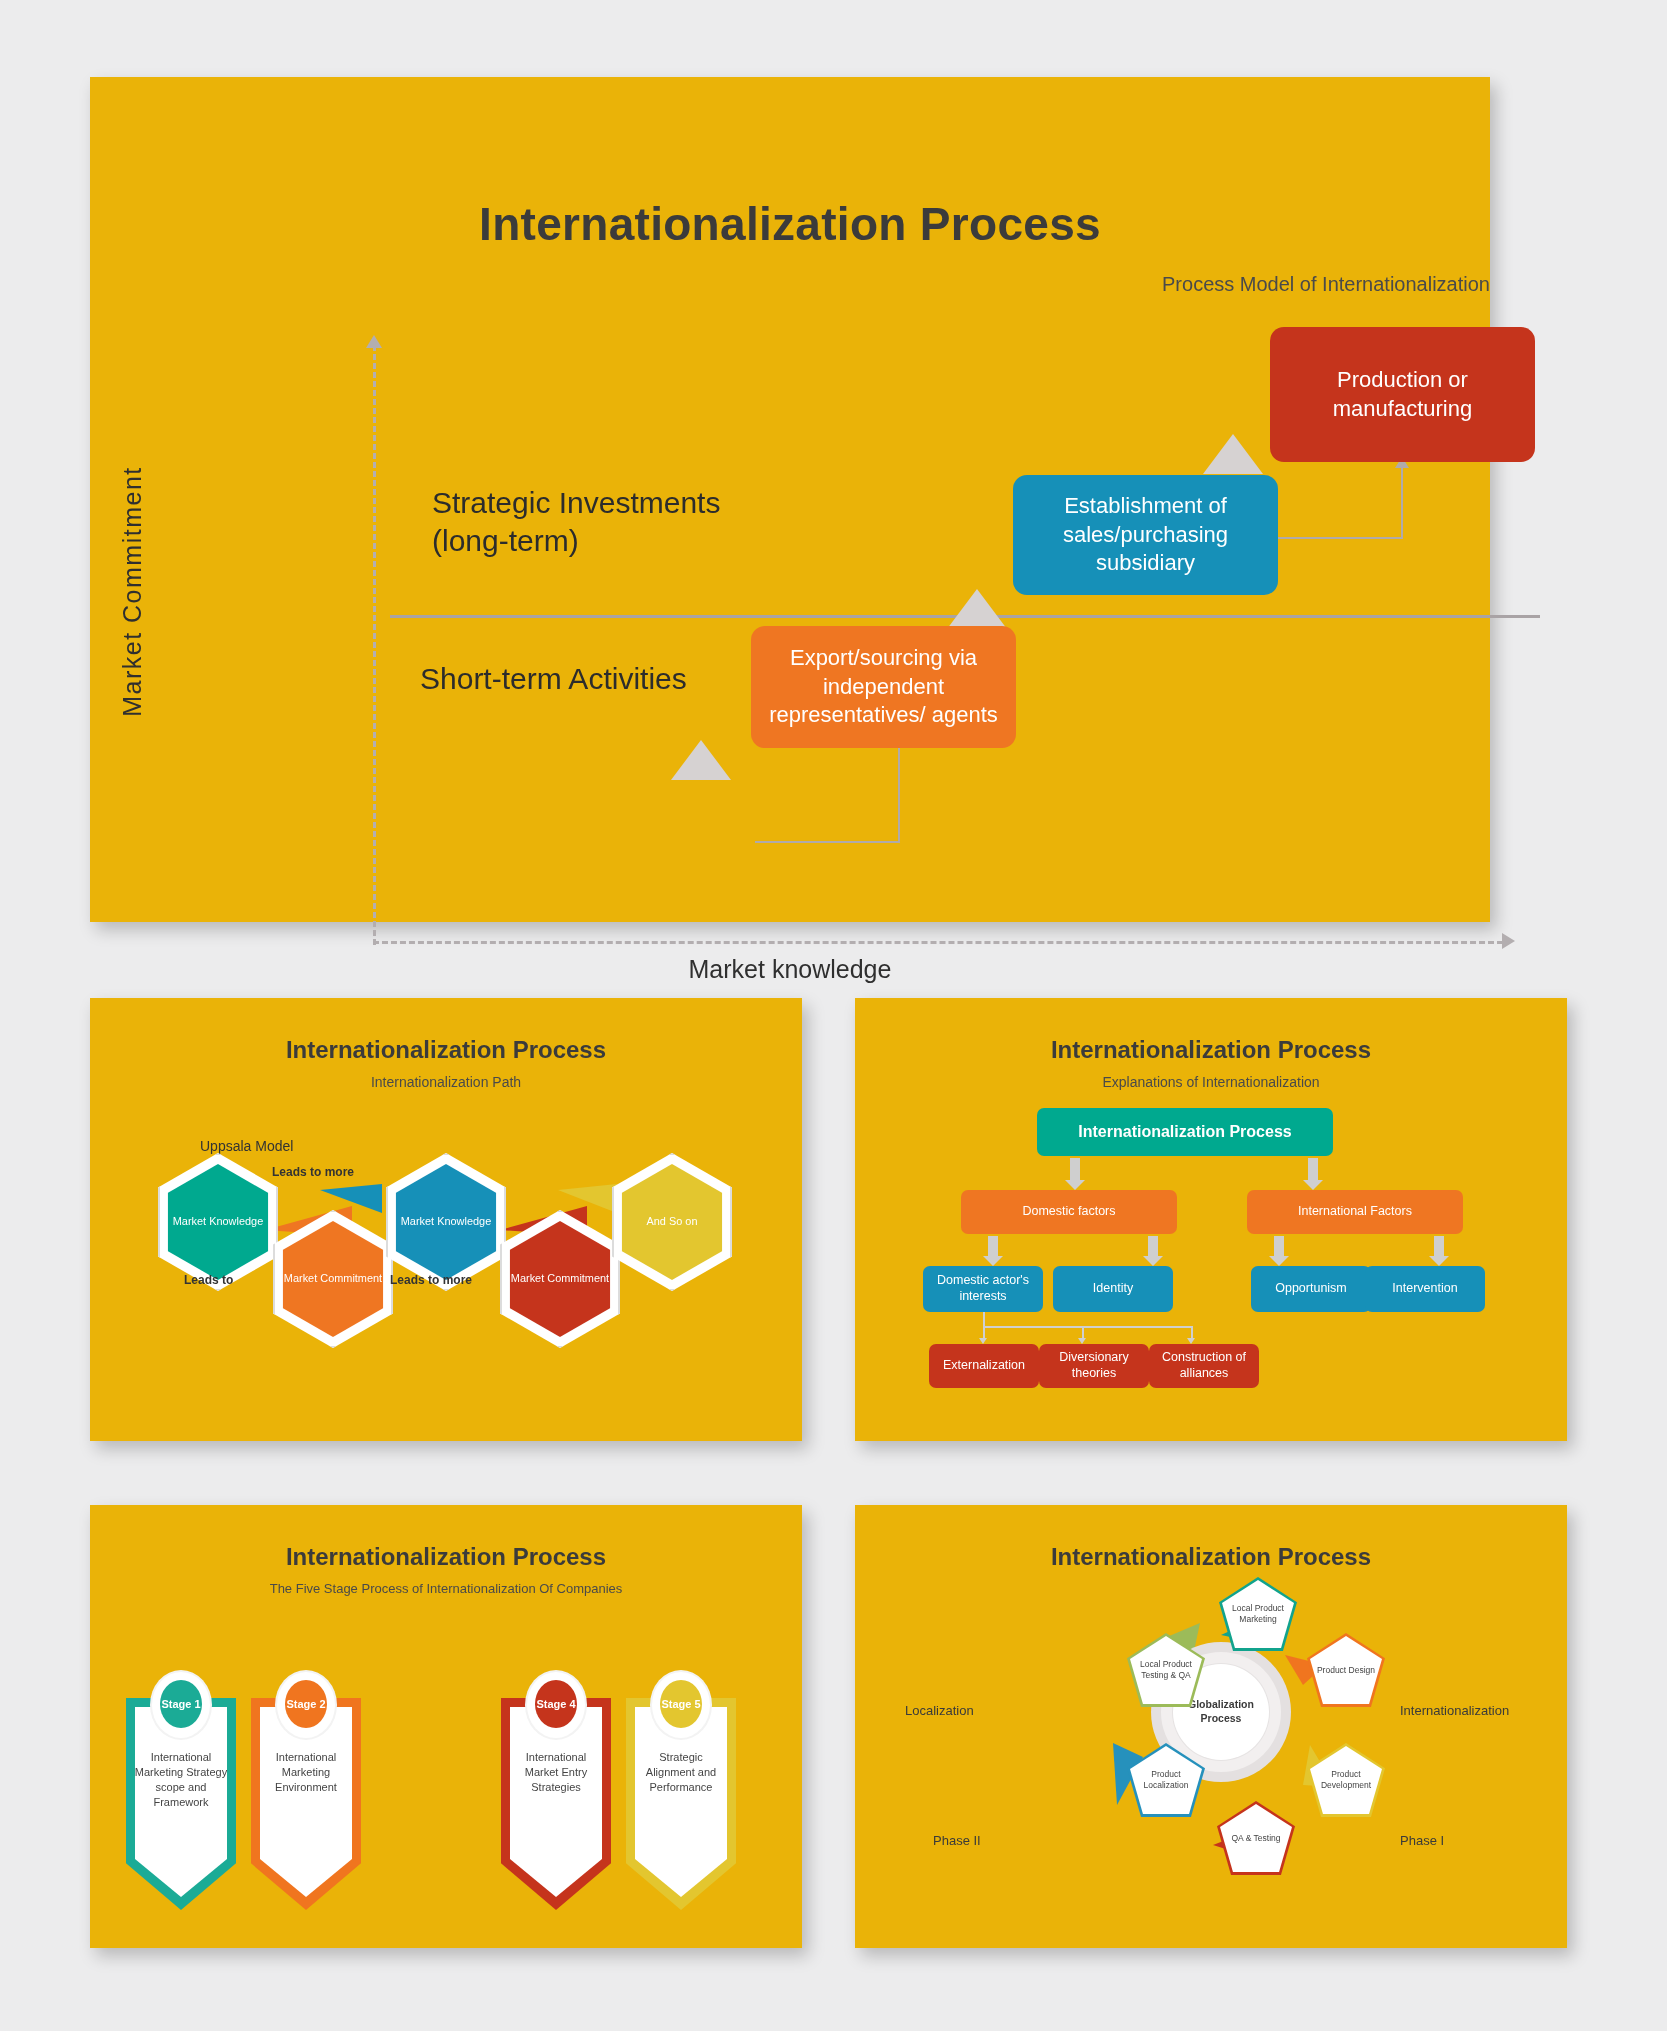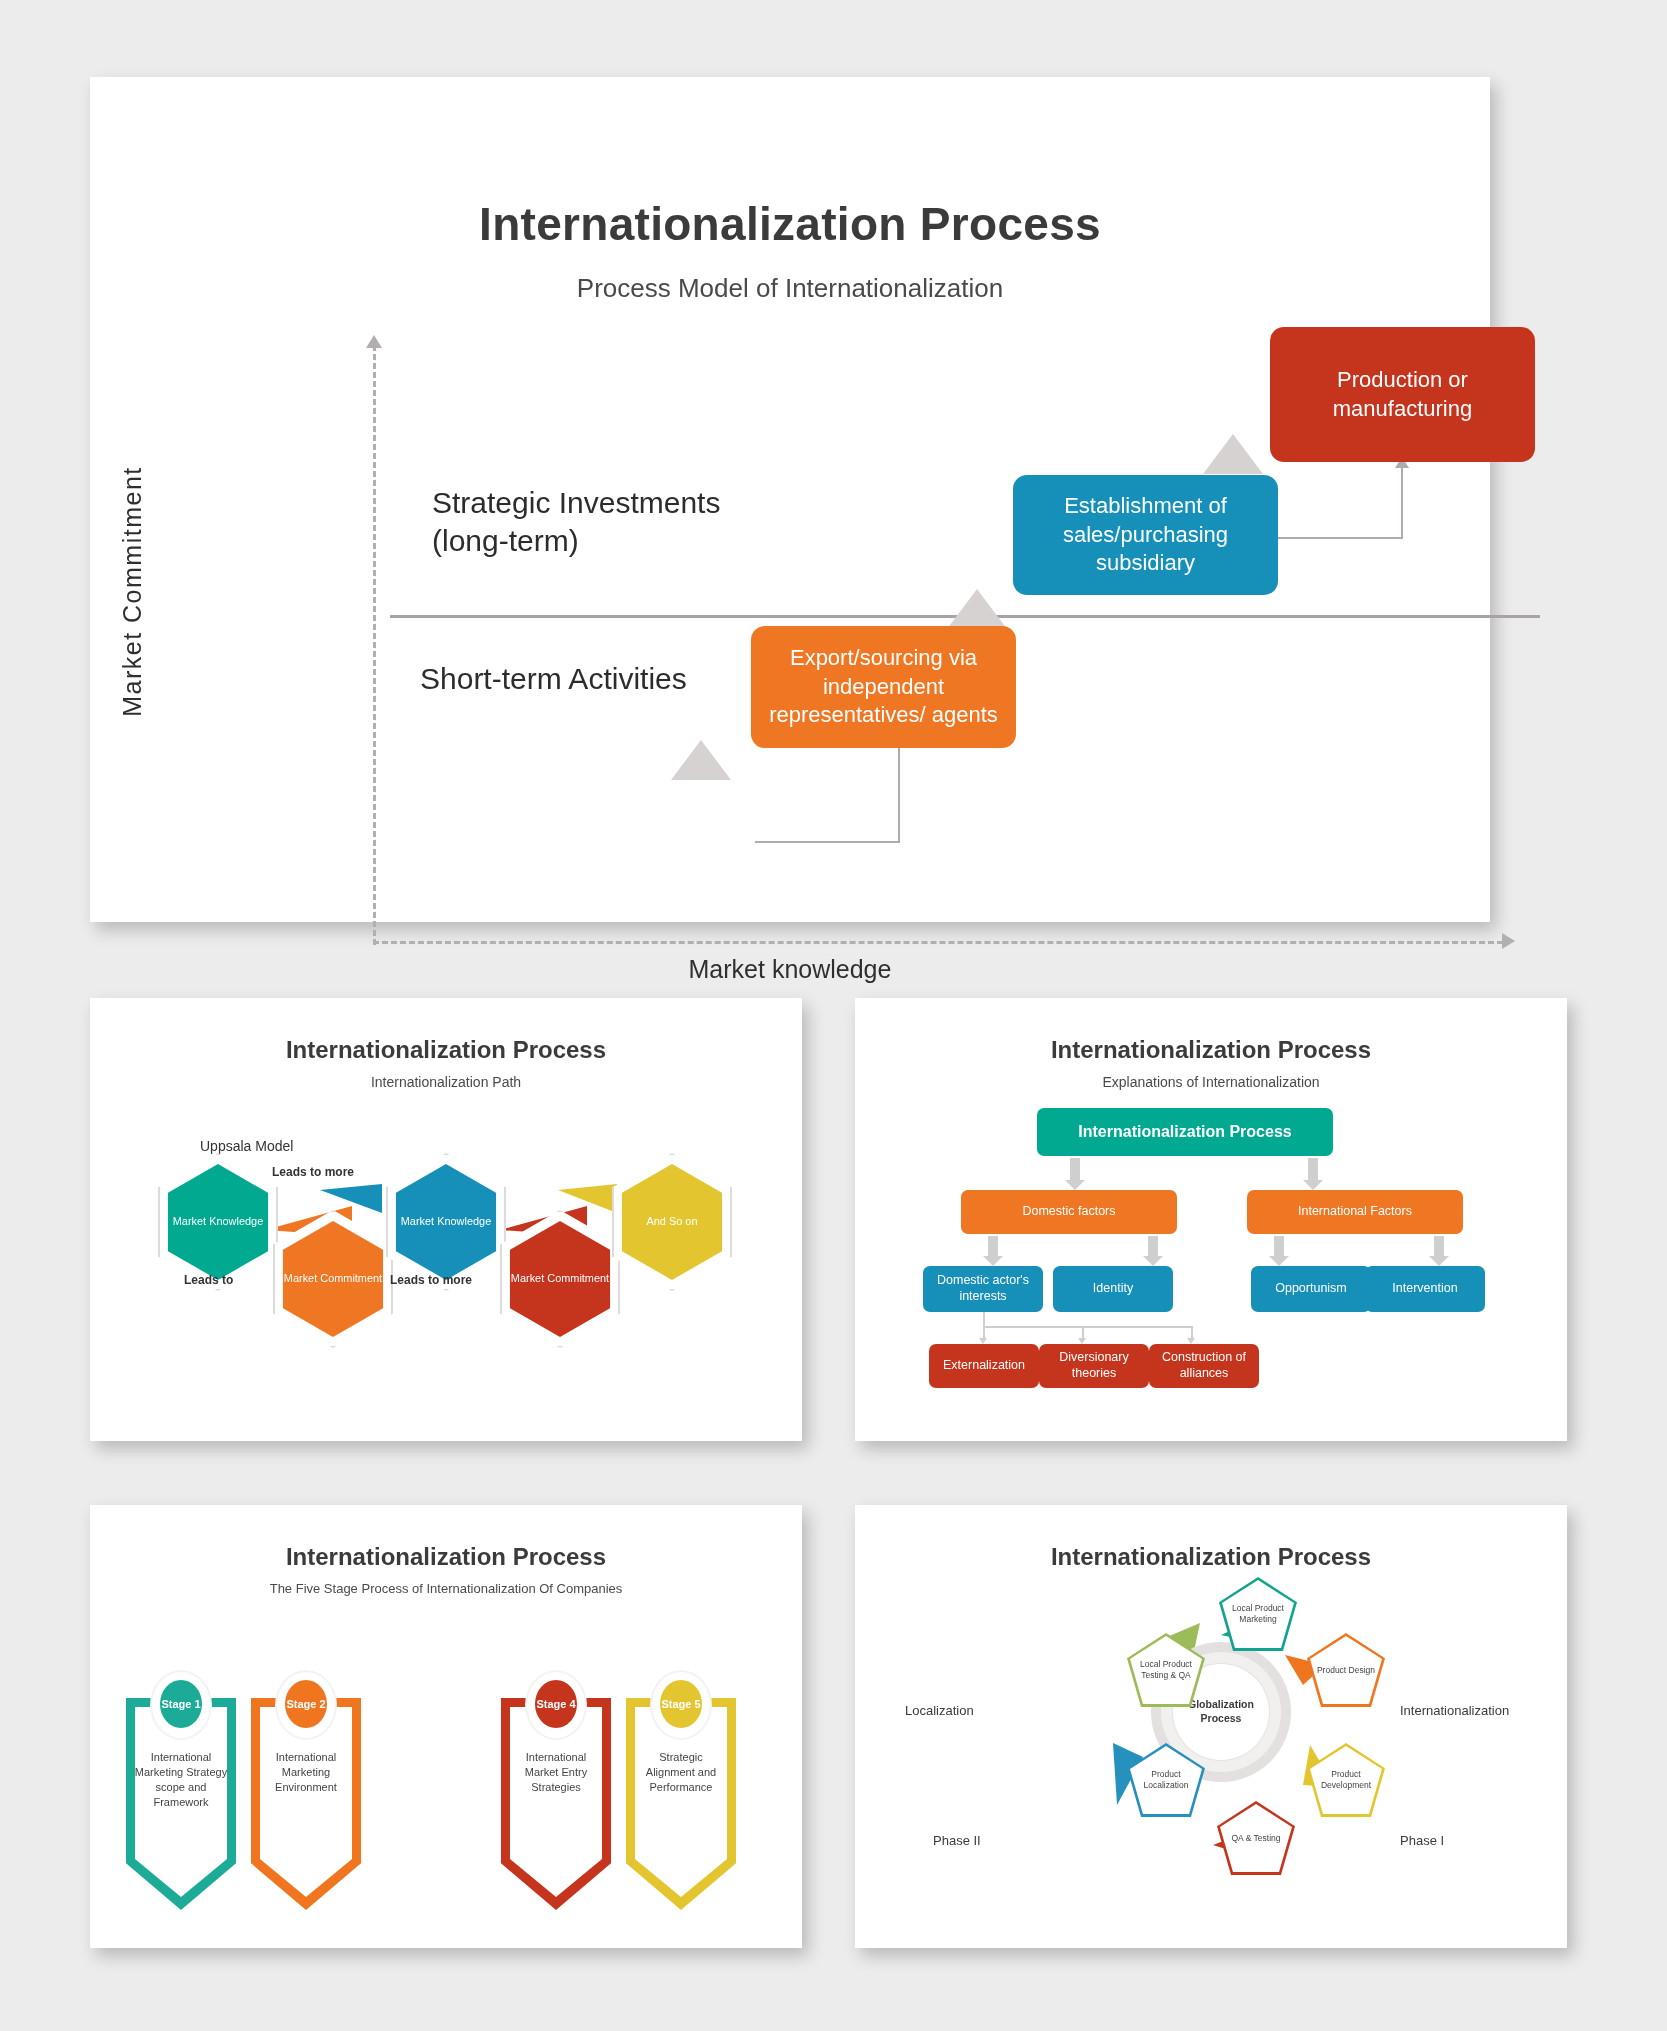--- a/index.html
+++ b/index.html
@@ -4,28 +4,28 @@
 <style>
   * { box-sizing: border-box; }
   html, body { margin:0; padding:0; }
   body {
     width:1667px; height:2031px;
     background:#ececed;
     font-family:"Liberation Sans", sans-serif;
     position:relative;
     overflow:hidden;
   }
-  .slide { background:#ffffff; position:absolute; box-shadow:6px 8px 16px rgba(0,0,0,.22); }
+  .slide { background:#eab308; position:absolute; box-shadow:6px 8px 16px rgba(0,0,0,.22); }
 
   
   #hero { left:90px; top:77px; width:1400px; height:845px; }
   .h-title { position:absolute; left:0; right:0; top:120px; text-align:center;
              font-size:46px; font-weight:bold; color:#3b3b3b; letter-spacing:.3px; }
-  .h-sub   { position:absolute; left:0; right:0; top:196px; text-align:center;
-             font-size:26px; color:#4a4a4a; }
+  .h-sub   { position:absolute; left:0; right:0; top:196px; text-align:right;
+             font-size:20px; color:#4a4a4a; }
 
   .axis-y { position:absolute; left:283px; top:268px; width:0; height:600px;
             border-left:3px dashed #b3aeb0; }
   .axis-y-arrow { position:absolute; left:276px; top:258px; width:0;height:0;
             border-left:8px solid transparent;border-right:8px solid transparent;
             border-bottom:13px solid #b3aeb0; }
   .axis-x { position:absolute; left:283px; top:864px; width:1130px; height:0;
             border-top:3px dashed #b3aeb0; }
   .axis-x-arrow { position:absolute; left:1412px; top:856px; width:0;height:0;
             border-top:8px solid transparent;border-bottom:8px solid transparent;

